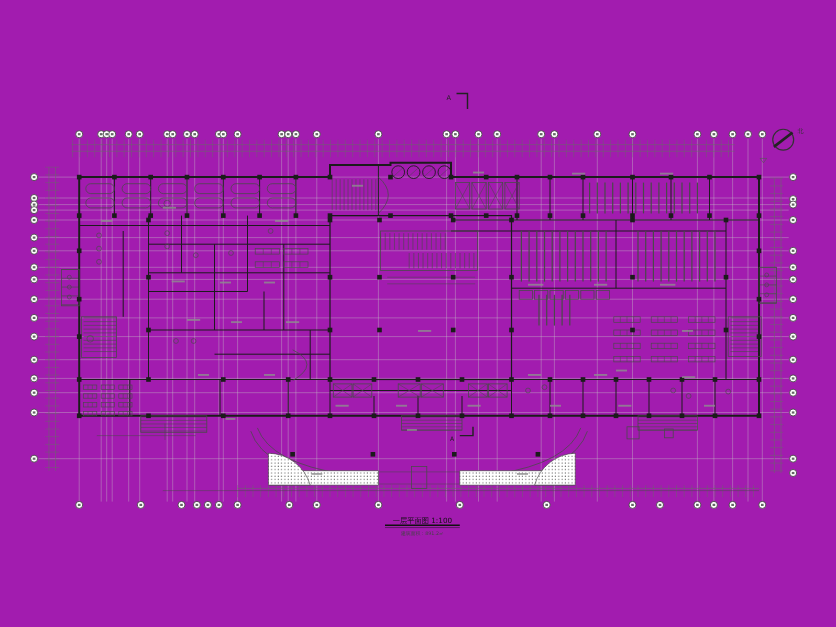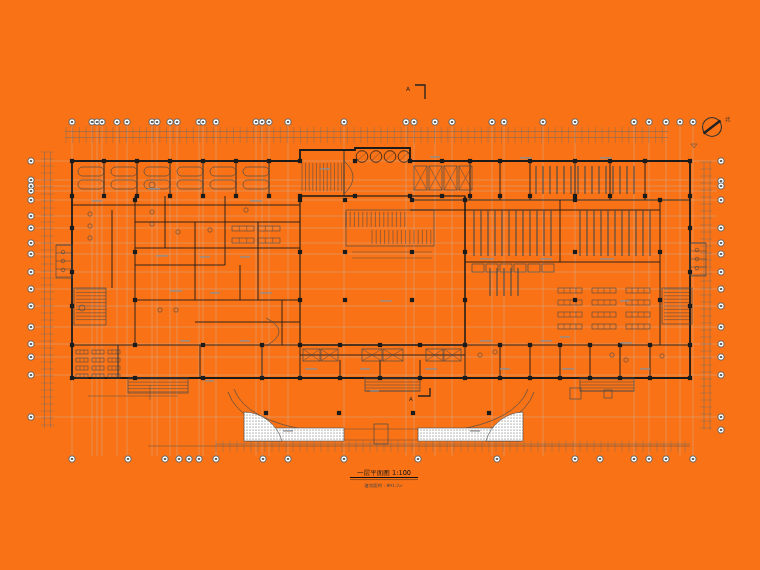--- a/index.html
+++ b/index.html
@@ -1,16 +1,16 @@
 <!DOCTYPE html>
 <html><head>
 <meta charset="utf-8">
 <style>
   html,body{margin:0;padding:0;background:#ffffff;}
-  .stage{position:relative;width:760px;height:570px;background:#f97316;overflow:hidden;
+  .stage{position:relative;width:760px;height:570px;background:#a21caf;overflow:hidden;
          font-family:"DejaVu Sans","Liberation Sans",sans-serif;}
   svg{display:block}
   text{font-family:"DejaVu Sans","Liberation Sans",sans-serif;}
 </style>
 </head>
 <body>
 
 <div class="stage">
   <svg id="plan-svg" width="760" height="570" viewBox="0 0 760 570">
     <defs>

